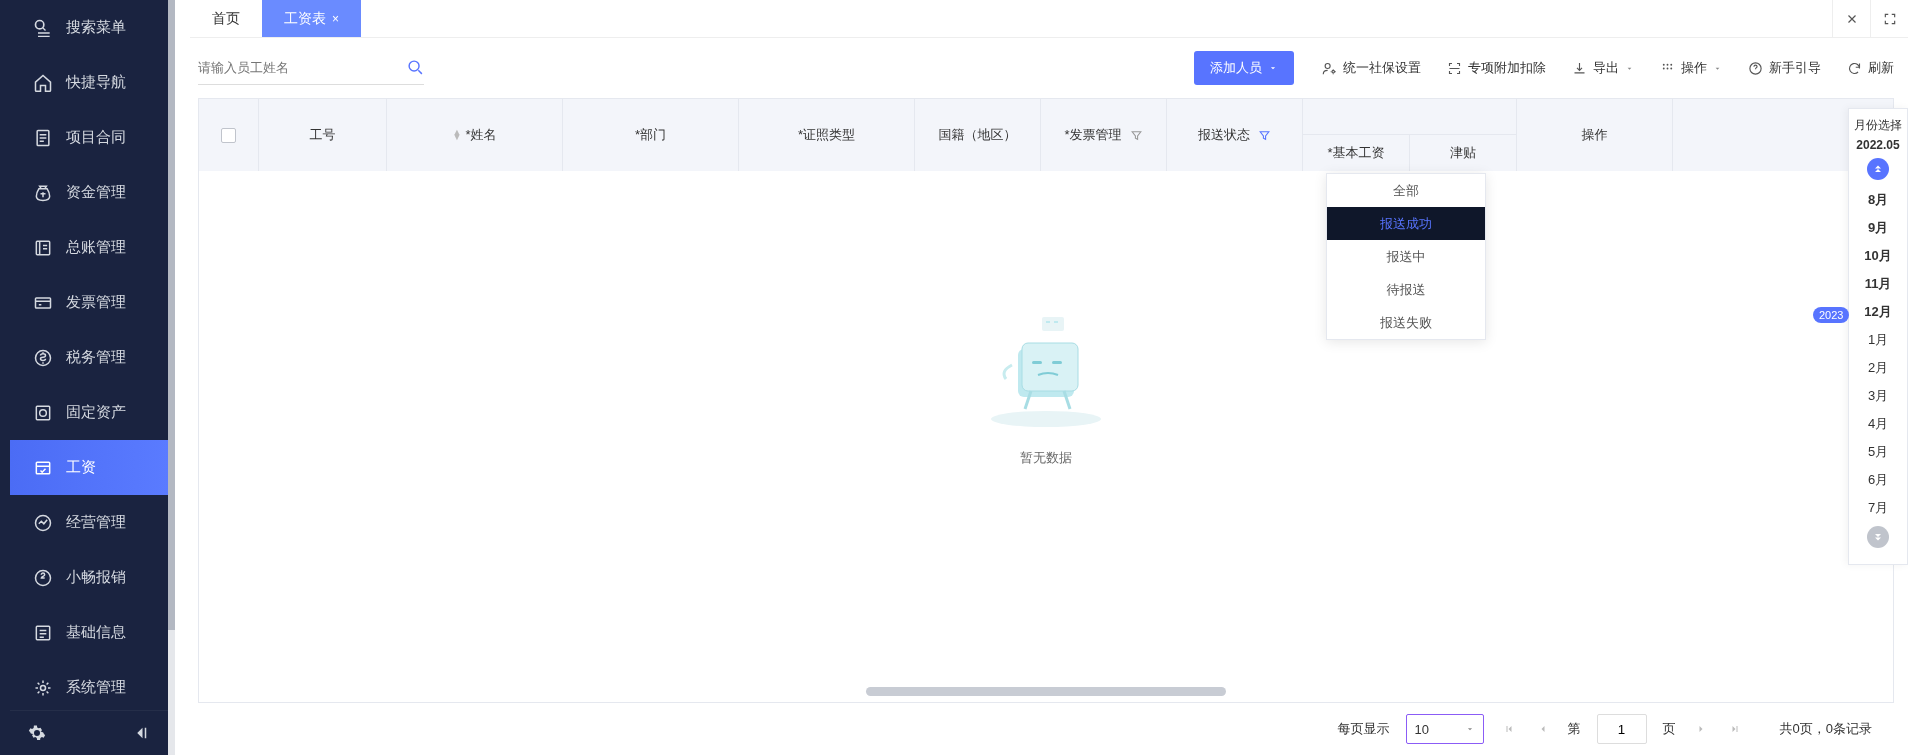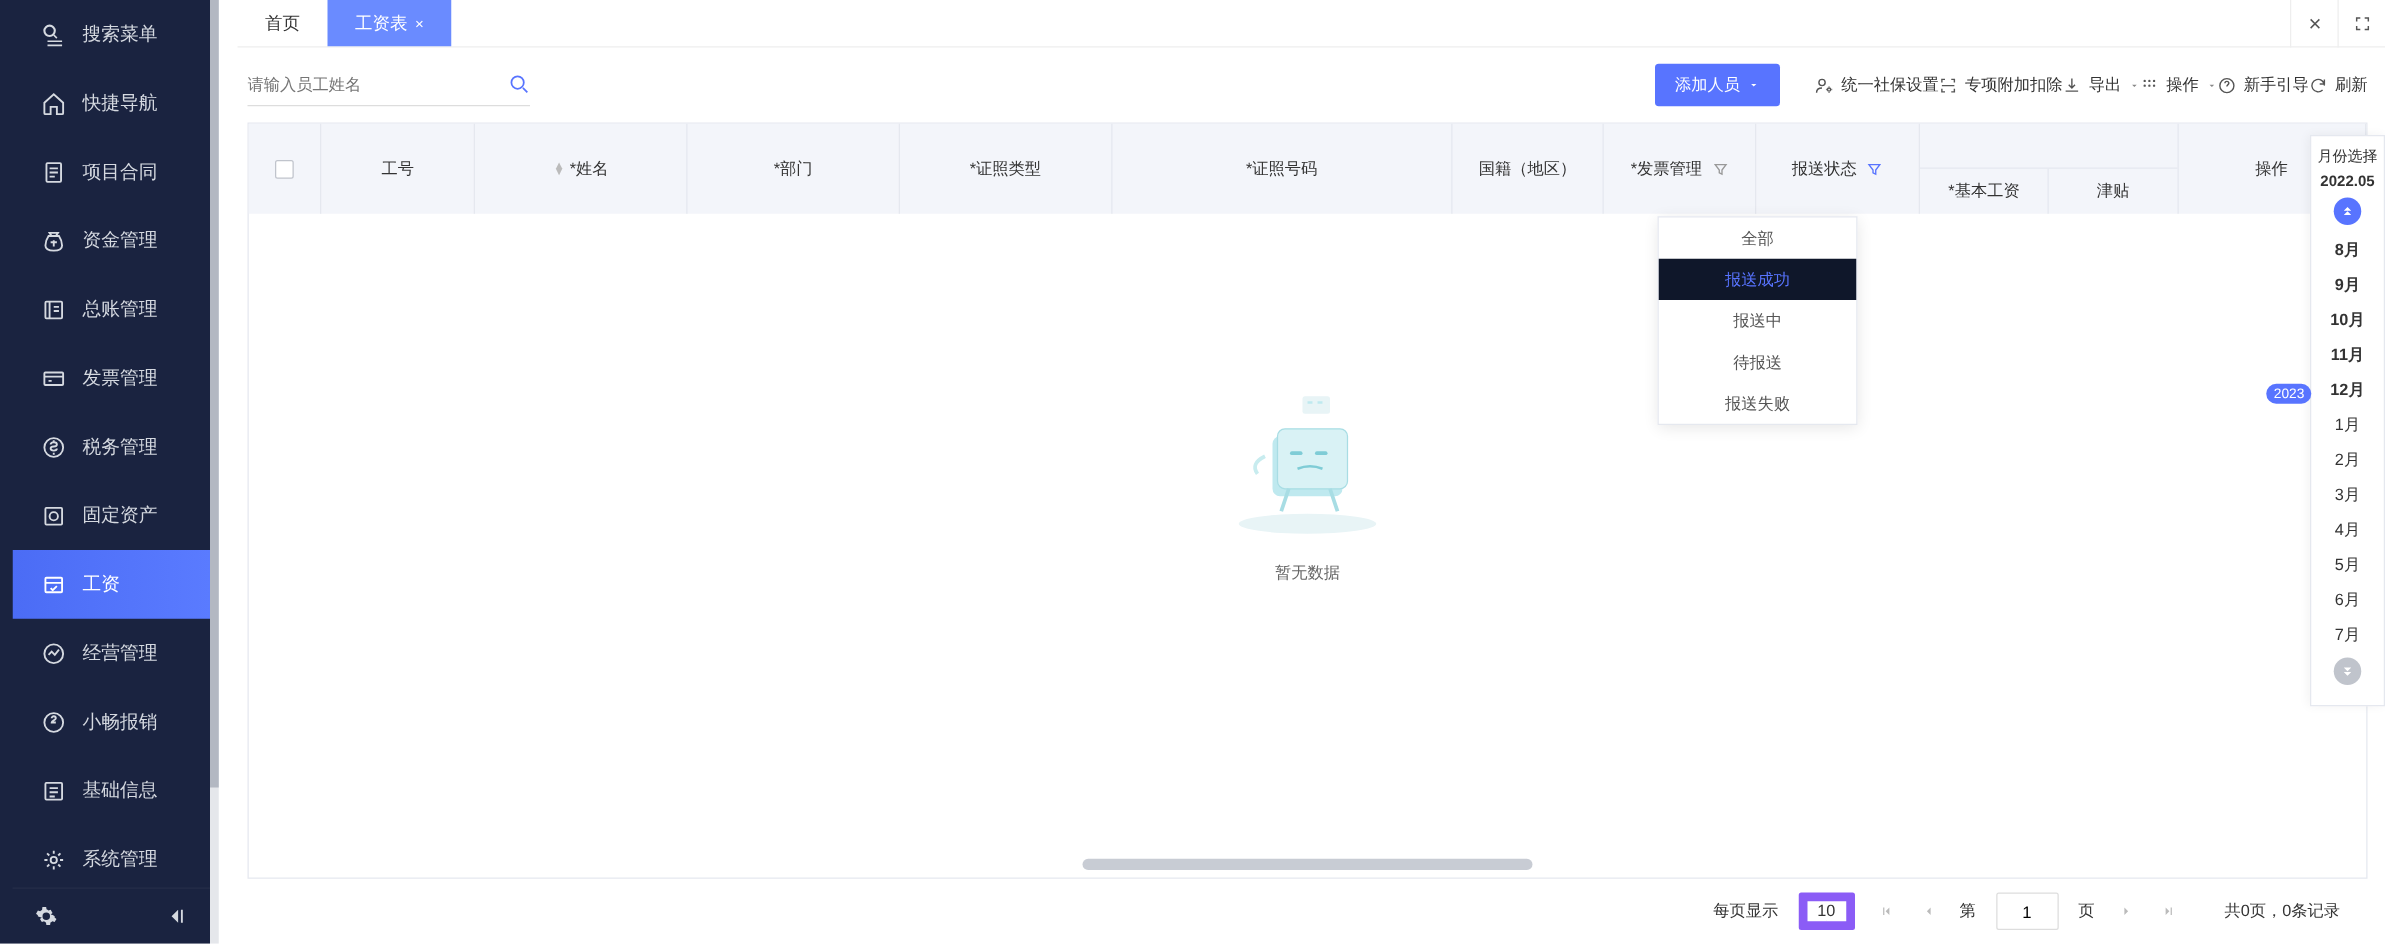--- a/index.html
+++ b/index.html
@@ -27,21 +27,21 @@
 .tabs-right { position: absolute; right: 0; top: 0; height: 38px; display: flex; align-items: center; gap: 0; }
 .tabs-right .tr-btn { width: 38px; height: 38px; display: flex; align-items: center; justify-content: center; border-left: 1px solid #eee; cursor: pointer; color: #555; }
 
 
 .toolbar { height: 60px; display: flex; align-items: center; padding: 0 14px 0 8px; }
 .search-wrap { width: 226px; height: 34px; border-bottom: 1px solid #ddd; display: flex; align-items: center; }
 .search-wrap input { flex: 1; border: none; outline: none; font-size: 13px; height: 32px; background: transparent; }
 .search-wrap .search-icon { width: 18px; height: 18px; color: #5874ff; display:flex; align-items:center; justify-content:center; }
 .toolbar-spacer { flex: 1; }
 .btn-primary { background: #5874ff; color: #fff; border: none; height: 34px; padding: 0 16px; border-radius: 3px; cursor: pointer; font-size: 13px; display: inline-flex; align-items: center; gap: 6px; }
-.toolbar-actions { display: flex; align-items: center; margin-left: 28px; }
+.toolbar-actions { display: flex; align-items: center; gap: 26px; margin-left: 28px; }
 .tact { display: inline-flex; align-items: center; gap: 6px; color: #333; cursor: pointer; font-size: 13px; }
 .tact .tact-icon { width: 15px; height: 15px; display:inline-flex; align-items:center; justify-content:center; color:#555; }
 
 
 .table-wrap { flex: 1; position: relative; margin: 0 14px 0 8px; border: 1px solid #e5e8ef; }
 .thead { display: flex; background: #f3f5fa; height: 72px; font-size: 13px; color: #333; }
 .th { border-right: 1px solid #e5e8ef; display: flex; align-items: center; justify-content: center; position: relative; }
 .th.split { flex-direction: column; }
 .th .th-top { height: 36px; width: 100%; display:flex; align-items:center; justify-content:center; border-bottom:1px solid #e5e8ef; }
 .th .th-bot { height: 36px; width: 100%; display:flex; }
@@ -60,21 +60,21 @@
 
 
 .empty { position: absolute; top: 200px; left: 0; right: 0; display: flex; flex-direction: column; align-items: center; color: #666; justify-content: flex-end; }
 .empty .empty-img { width: 140px; height: 130px; position:relative; margin-bottom: 20px; }
 
 
 .hscroll { position:absolute; bottom: 6px; left: 50%; transform: translateX(-50%); width: 360px; height: 9px; background: #c8ccd4; border-radius: 5px; }
 
 
 .pager { height: 52px; display:flex; align-items:center; justify-content:flex-end; padding-right: 36px; gap: 16px; font-size: 13px; color:#333; }
-.pager .psel { width: 45px; height: 30px; border:7px solid #8b5cf6; border-radius:2px; padding:0 8px; display:flex; align-items:center; justify-content:space-between; cursor:pointer;flex-direction:column; }
+.pager .psel { width: 78px; height: 30px; border:1px solid #8b5cf6; border-radius:2px; padding:0 8px; display:flex; align-items:center; justify-content:space-between; cursor:pointer; }
 .pager .pbtn { width: 18px; height: 18px; display:inline-flex; align-items:center; justify-content:center; color:#bbb; cursor:pointer; }
 .pager .pinput { width: 50px; height: 30px; border:1px solid #ddd; border-radius:2px; text-align:center; outline:none; }
 
 
 .month-panel { position: absolute; right: 0; top: 108px; width: 60px; background: #fff; border: 1px solid #e5e8ef; box-shadow: -2px 0 8px rgba(0,0,0,0.05); z-index: 40; padding: 6px 0 10px; }
 .mp-title { font-size: 12px; color:#333; text-align:center; padding: 2px 0 4px; }
 .mp-year { font-size: 12px; font-weight:bold; color:#333; text-align:center; padding-bottom: 6px; }
 .mp-round { width: 22px; height: 22px; border-radius: 50%; background:#5874ff; color:#fff; display:flex; align-items:center; justify-content:center; margin: 0 auto 6px; cursor:pointer; }
 .mp-item { font-size: 13px; color:#333; text-align:center; padding: 5px 0; cursor:pointer; }
 .mp-item.bold { font-weight: bold; }
@@ -342,23 +342,20 @@
         </div>
         <div class="th" style="width: 176px;">
           <span class="sort-caret">▲<br>▼</span>
           <span>*姓名</span>
         </div>
         <div class="th" style="width: 176px;">
           <span>*部门</span>
         </div>
         <div class="th" style="width: 176px;">
           <span>*证照类型</span>
-        </div>
-        <div class="th" style="width: 282px;">
-          <span>*证照号码</span>
         </div>
         <div class="th" style="width: 126px;">
           <span>国籍（地区）</span>
         </div>
         <div class="th" style="width: 126px;">
           <span>*发票管理</span>
           <span class="filter-icon">
             <svg width="13" height="13" viewBox="0 0 24 24" fill="none" stroke="currentColor" stroke-width="2">
               <path d="M4 5h16l-6 8v6l-4-2v-4z"></path>
             </svg>

